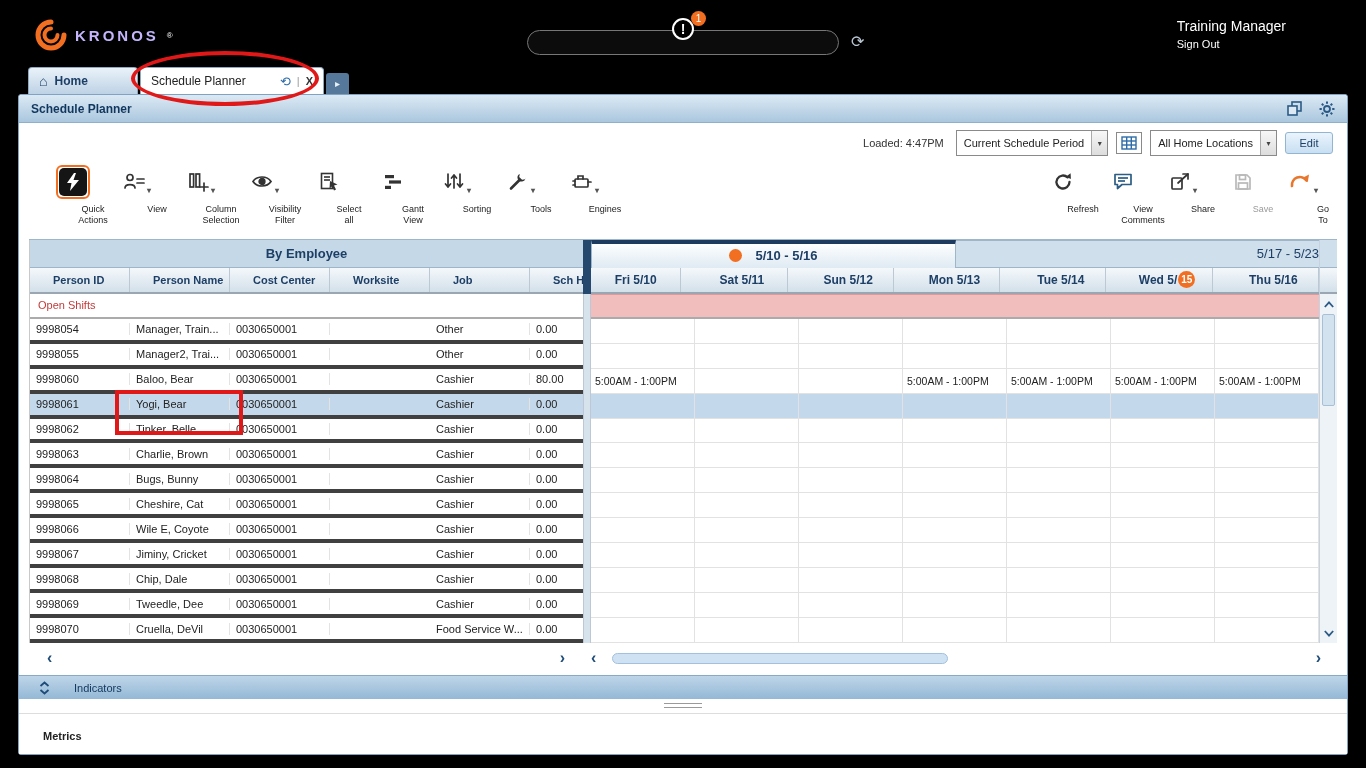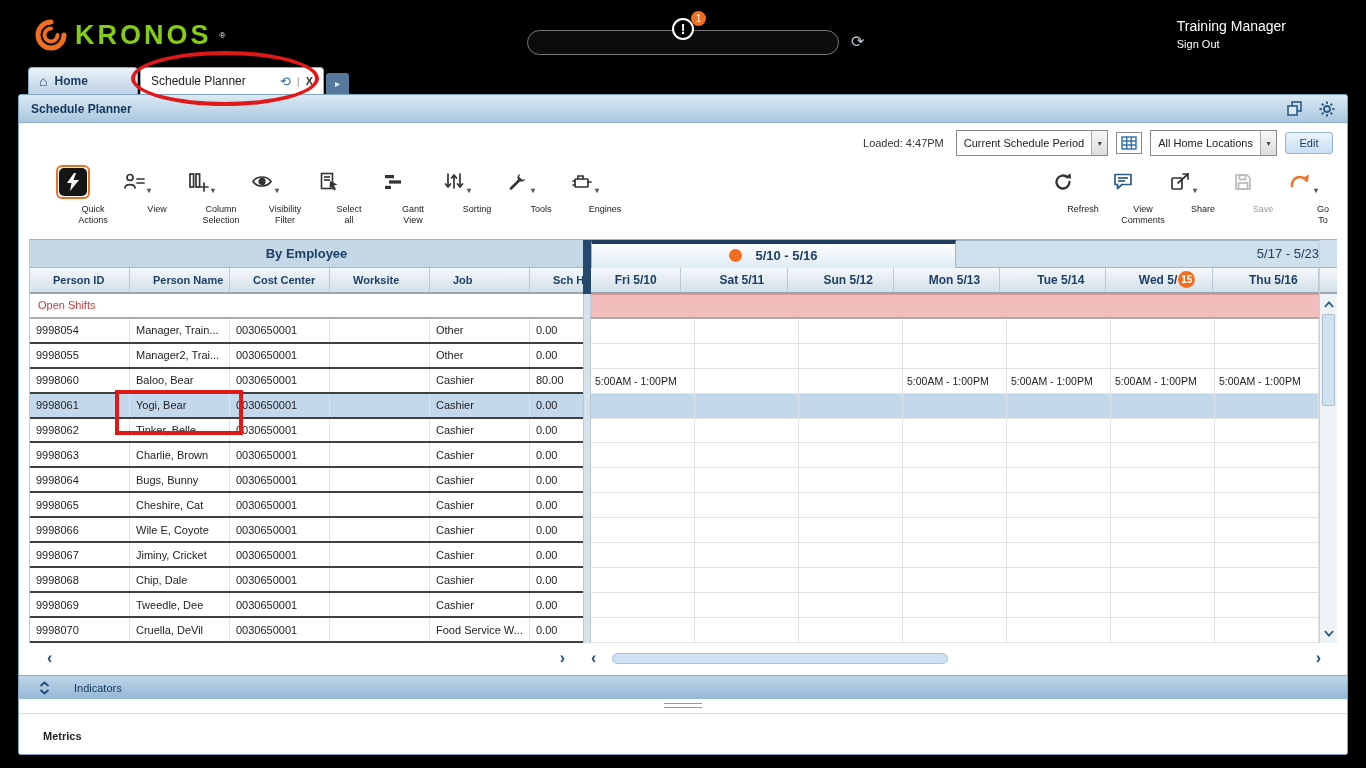--- a/index.html
+++ b/index.html
@@ -3,21 +3,21 @@
 <meta charset="utf-8">
 <style>
   * { box-sizing: border-box; }
   body { margin:0; background:#000; }
   .screen { position:relative; width:1366px; height:768px; background:#000; overflow:hidden;
             font-family:"Liberation Sans", sans-serif; }
 
   
   .topbar { position:absolute; top:6px; left:10px; right:10px; height:58px; color:#fff; }
   .logo { position:absolute; left:24px; top:12px; display:flex; align-items:center; gap:7px; }
-  .logo-text { font-size:27px; font-weight:bold; letter-spacing:3px; color:#84cc16; }
+  .logo-text { font-size:15px; font-weight:bold; letter-spacing:3px; color:#c4b5fd; }
   .logo sup { font-size:8px; margin-left:1px; }
   .top-center { position:absolute; left:50%; top:0; transform:translateX(-50%); width:312px; height:58px; }
   .alert-ico { position:absolute; left:50%; top:12px; transform:translateX(-50%); width:22px; height:22px;
                border:2px solid #fff; border-radius:50%; background:#000; z-index:2;
                display:flex; align-items:center; justify-content:center; font-weight:bold; font-size:14px; }
   .alert-badge { position:absolute; left:calc(50% + 8px); top:5px; width:15px; height:15px; border-radius:50%;
                  background:#f26f21; color:#fff; font-size:10px; display:flex; align-items:center;
                  justify-content:center; z-index:3; }
   .search-box { position:absolute; top:24px; left:0; width:312px; height:25px; border:1px solid #777;
                 border-radius:13px; background:#0c0c0c; }
@@ -76,21 +76,21 @@
   .gridwrap { position:absolute; top:144px; left:10px; right:10px; height:404px; display:flex;
               border-top:1px solid #9fb6c9; background:#fff; }
   .left-pane { width:554px; display:flex; flex-direction:column; border-left:1px solid #c9c9c9; }
   .band-left { height:28px; background:#c5d8e7; border-bottom:1px solid #9fb6c9; display:flex;
                align-items:center; justify-content:center; font-weight:bold; color:#1d3f66; font-size:13px; }
   .colheads { height:26px; display:flex; background:linear-gradient(#f4f8fb,#d3e0ea); border-bottom:2px solid #9aa7b2; }
   .colhead { display:flex; align-items:center; padding:0 23px; font-size:11px; font-weight:bold; color:#1d3f66;
              border-right:1px solid #bcc8d4; overflow:hidden; white-space:nowrap; }
   .w100 { width:100px; flex:none; } .w54 { width:54px; flex:none; }
   .row { height:25px; display:flex; }
-  .left-row { border-bottom:2px solid #404040; background:#fff; }
+  .left-row { border-bottom:4px solid #404040; background:#fff;align-items:center; }
   .cell { display:flex; align-items:center; padding:0 6px; font-size:11px; color:#222;
           border-right:1px solid #e3e3e3; overflow:hidden; white-space:nowrap; }
   .open-left { height:25px; display:flex; align-items:center; padding:0 8px; font-size:11px; color:#c23b3b;
                border-bottom:2px solid #ababab; background:#fff; }
   .selected { background:#c3d9eb !important; }
 
   .splitter { width:8px; display:flex; flex-direction:column; }
   .splitter .s-top { height:54px; background:#24486e; }
   .splitter .s-rest { flex:1; background:#d6e2ec; border-left:1px solid #bcc9d5; border-right:1px solid #bcc9d5; }
 

